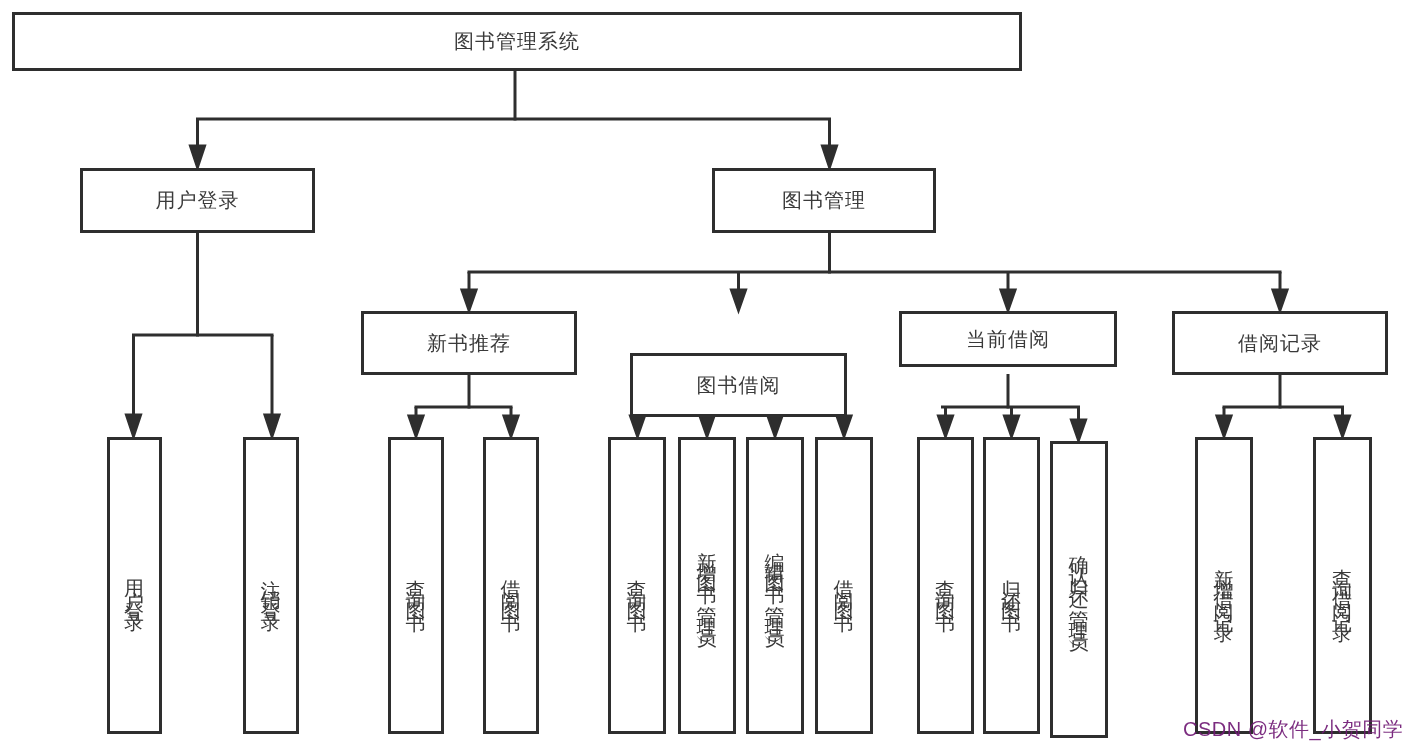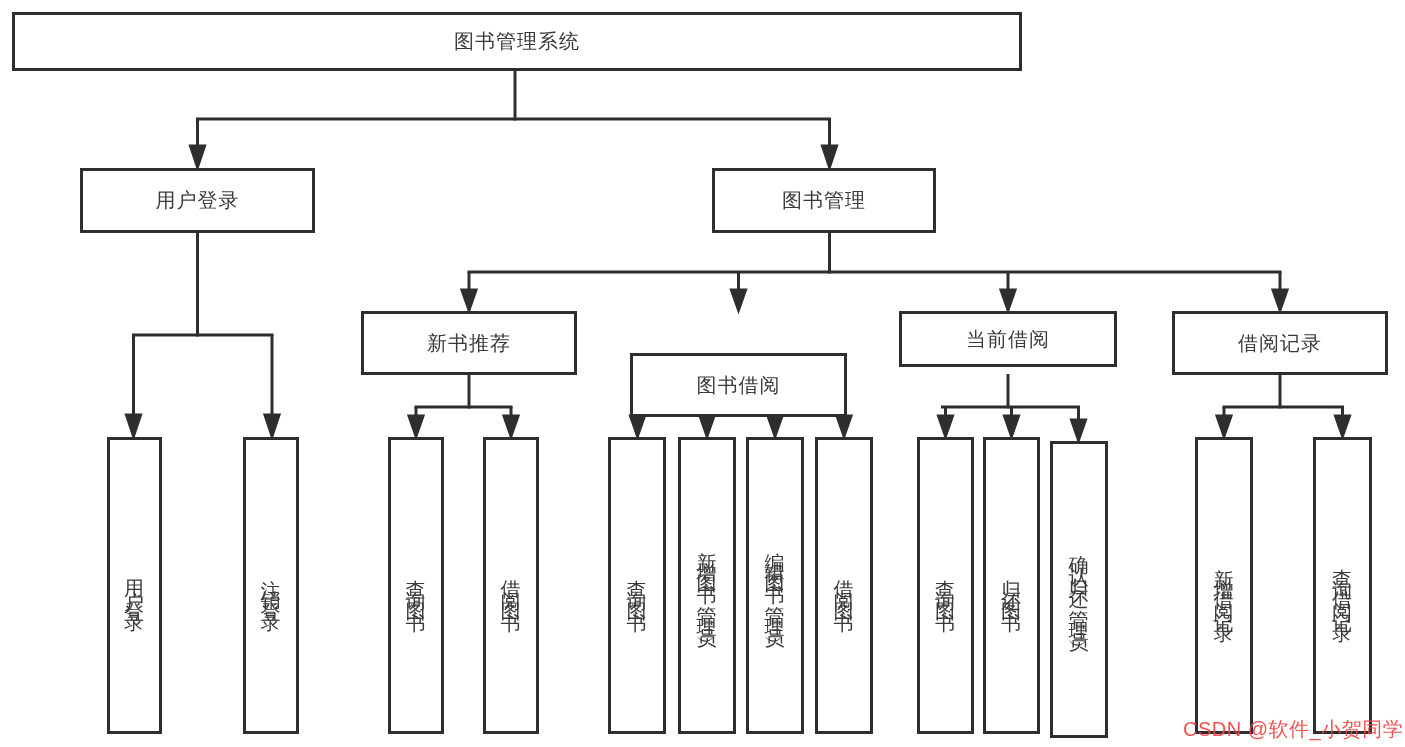--- a/index.html
+++ b/index.html
@@ -36,21 +36,21 @@
     letter-spacing: 11px;
     line-height: 1.1;
     white-space: nowrap;
   }
   .watermark {
     position: absolute;
     left: 1183px;
     top: 716px;
     font-size: 20px;
     letter-spacing: 0.5px;
-    color: #ef4444;
+    color: #701a75;
     opacity: 0.92;
     z-index: 5;
     white-space: nowrap;
   }
 </style>
 </head>
 <body>
 
 <div class="canvas">
 

